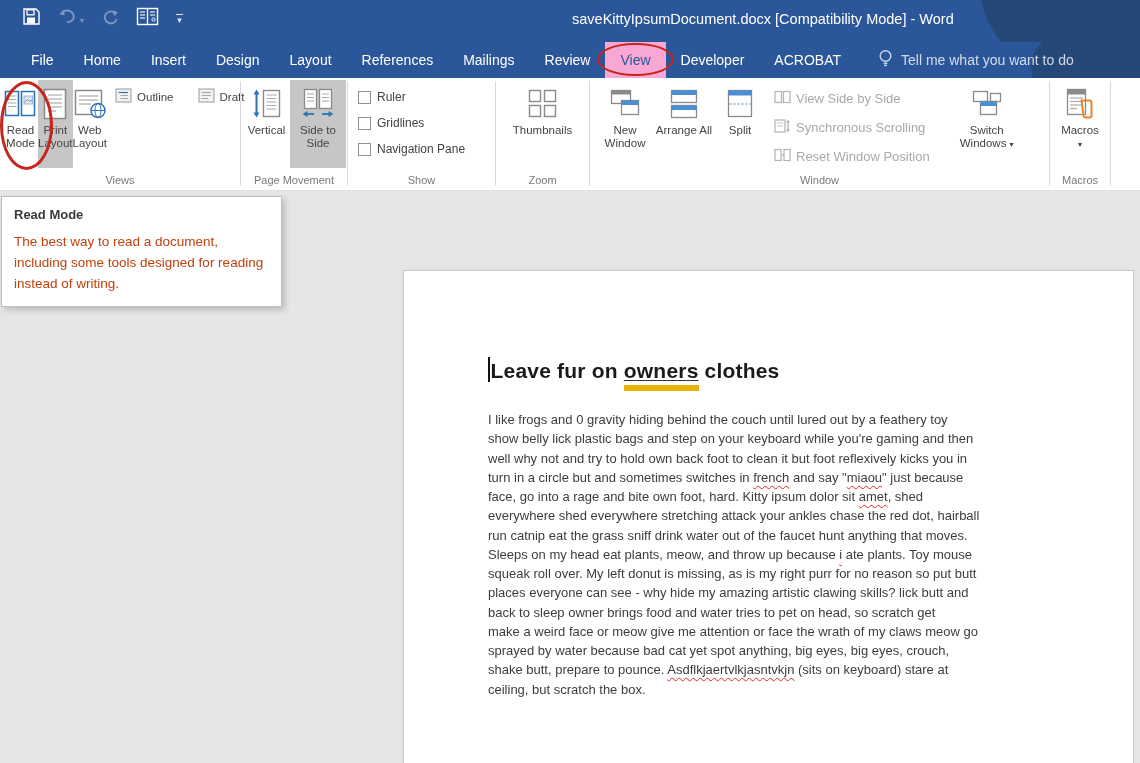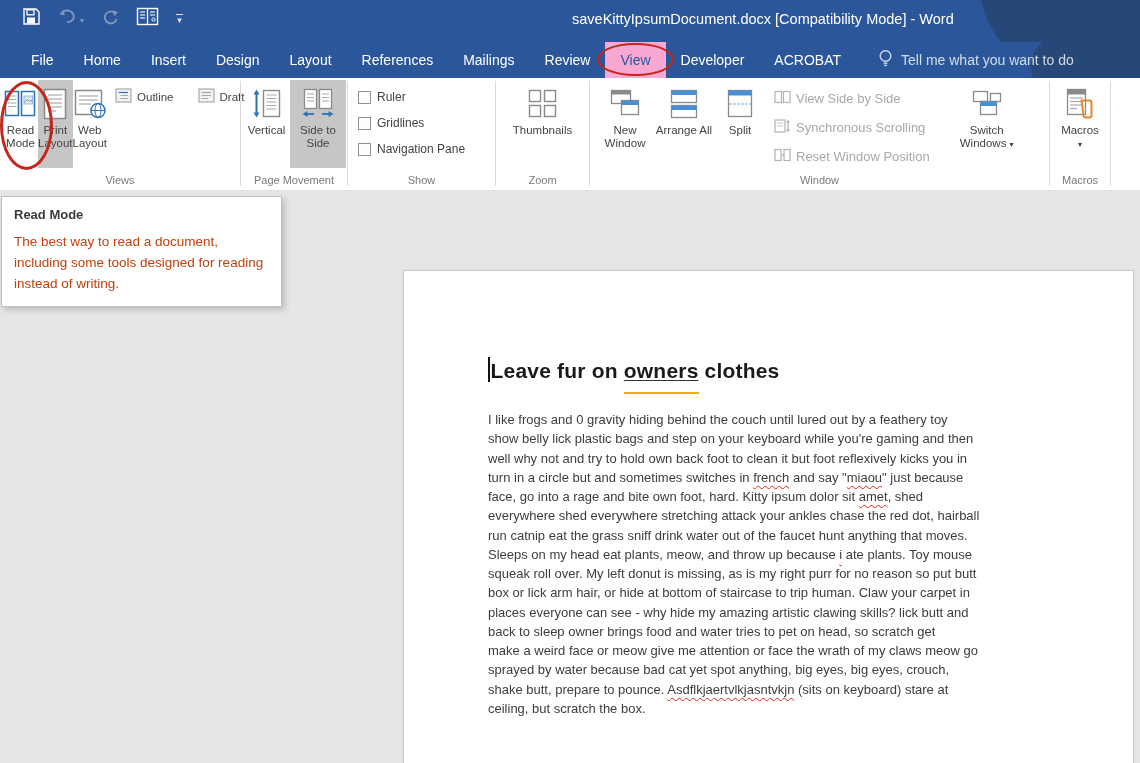--- a/index.html
+++ b/index.html
@@ -51,21 +51,21 @@
   .tooltip .tt-body { font-size:13.5px; color:#c2410c; line-height:21px; width:256px; }
 
   
   .docarea { position:absolute; left:0; top:191px; width:100%; height:572px; background:#e6e6e6; }
   .page { position:absolute; left:403px; top:79px; width:731px; height:500px; background:#ffffff; border:1px solid #c9c9c9; border-bottom:none; box-shadow:0 0 3px rgba(0,0,0,0.06); }
   .dheading { position:absolute; left:84px; top:86px; font-size:21px; font-weight:600; color:#1a1a1a; white-space:nowrap; letter-spacing:0.2px; }
   .cursor { display:inline-block; width:1.5px; height:25px; background:#111; vertical-align:-4px; margin-right:1px; }
   .dbody { position:absolute; left:84px; top:139px; font-size:13px; line-height:19.25px; color:#3d3d3d; }
   .dline { white-space:pre; }
   .sq { text-decoration:underline wavy #e0281e 1px; text-decoration-skip-ink:none; text-underline-offset:2.5px; }
-  .ul { text-decoration:underline #333 1.3px; text-underline-offset:2px; border-bottom:2px solid #eab308; padding-bottom:10px; }
+  .ul { text-decoration:underline #333 1.3px; text-underline-offset:2px; border-bottom:6px solid #eab308; padding-bottom:3px; }
 
   
   .ic-stroke { stroke:#8a8a8a; fill:#ffffff; }
   .ic-line { stroke:#a9a9a9; }
 </style>
 </head>
 <body>
 
 <div class="app">
 
@@ -424,21 +424,20 @@
       <div class="dbody">
           <div class="dline"><span>I like frogs and 0 gravity hiding behind the couch until lured out by a feathery toy</span></div>
           <div class="dline"><span>show belly lick plastic bags and step on your keyboard while you're gaming and then</span></div>
           <div class="dline"><span>well why not and try to hold own back foot to clean it but foot reflexively kicks you in</span></div>
           <div class="dline"><span>turn in a circle but and sometimes switches in </span><span class="sq">french</span><span> and say "</span><span class="sq">miaou</span><span>" just because</span></div>
           <div class="dline"><span>face, go into a rage and bite own foot, hard. Kitty ipsum dolor sit </span><span class="sq">amet</span><span>, shed</span></div>
           <div class="dline"><span>everywhere shed everywhere stretching attack your ankles chase the red dot, hairball</span></div>
           <div class="dline"><span>run catnip eat the grass sniff drink water out of the faucet hunt anything that moves.</span></div>
           <div class="dline"><span>Sleeps on my head eat plants, meow, and throw up because </span><span class="sq">i</span><span> ate plants. Toy mouse</span></div>
           <div class="dline"><span>squeak roll over. My left donut is missing, as is my right purr for no reason so put butt</span></div>
-          <div class="dline"><span>box or lick arm hair, or hide at bottom of staircase to trip human. Claw your carpet in</span></div>
           <div class="dline"><span>places everyone can see - why hide my amazing artistic clawing skills? lick butt and</span></div>
           <div class="dline"><span>back to sleep owner brings food and water tries to pet on head, so scratch get</span></div>
           <div class="dline"><span>make a weird face or meow give me attention or face the wrath of my claws meow go</span></div>
           <div class="dline"><span>sprayed by water because bad cat yet spot anything, big eyes, big eyes, crouch,</span></div>
           <div class="dline"><span>shake butt, prepare to pounce. </span><span class="sq">Asdflkjaertvlkjasntvkjn</span><span> (sits on keyboard) stare at</span></div>
           <div class="dline"><span>ceiling, but scratch the box.</span></div>
         </div>
     </div>
   </div>
 

